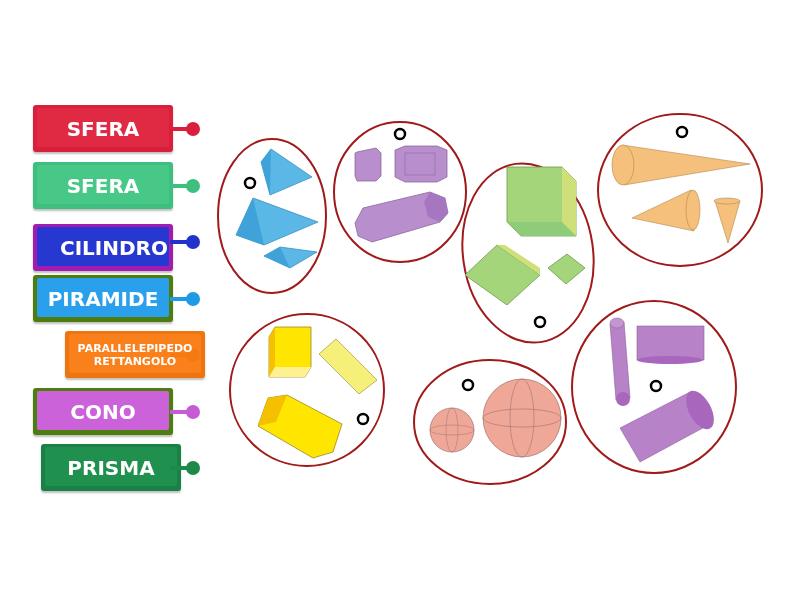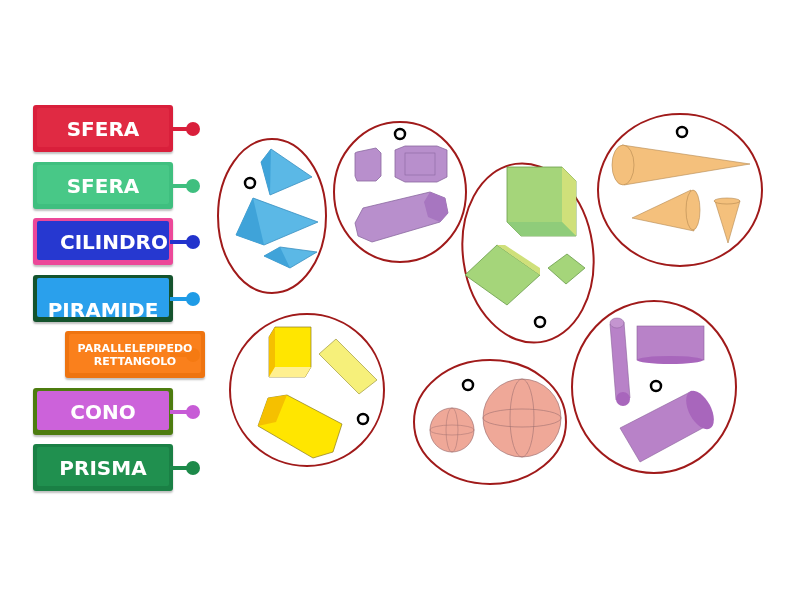--- a/index.html
+++ b/index.html
@@ -19,37 +19,37 @@
 <body>
 
 <div class="label" style="top:105px;background:#d91f3b;">
   <div class="inner" style="background:#e02a43;"></div>
   <span>SFERA</span>
 </div>
 <div class="label" style="top:162px;background:#3fbf7f;">
   <div class="inner" style="background:#48c887;"></div>
   <span>SFERA</span>
 </div>
-<div class="label" style="top:218px;background:#ec4899;padding-left:22px;">
+<div class="label" style="top:224px;background:#a21caf;padding-left:22px;">
   <div class="inner" style="background:#2638d0;"></div>
   <span>CILINDRO</span>
 </div>
-<div class="label" style="top:275px;background:#14532d;align-items:flex-end;">
+<div class="label" style="top:275px;background:#4d7c0f;">
   <div class="inner" style="background:#2aa0ec;"></div>
   <span>PIRAMIDE</span>
 </div>
 <div class="label small" style="top:331px;background:#ee7410;margin-left:32px;">
   <div class="inner" style="background:#fa801c;"></div>
   <span><span>PARALLELEPIPEDO</span><br><span>RETTANGOLO</span></span>
 </div>
 <div class="label" style="top:388px;background:#4d7c0f;">
   <div class="inner" style="background:#cc62da;"></div>
   <span>CONO</span>
 </div>
-<div class="label" style="top:444px;background:#1a8045;">
+<div class="label" style="top:444px;background:#1a8045;margin-left:8px;">
   <div class="inner" style="background:#20904f;"></div>
   <span>PRISMA</span>
 </div>
 
 <div class="connector" style="top:127px;background:#d91f3b;"></div>
 <div class="dot" style="top:122px;background:#d91f3b;"></div>
 <div class="connector" style="top:184px;background:#3fbf7f;"></div>
 <div class="dot" style="top:179px;background:#3fbf7f;"></div>
 <div class="connector" style="top:240px;background:#2233cc;"></div>
 <div class="dot" style="top:235px;background:#2233cc;"></div>

